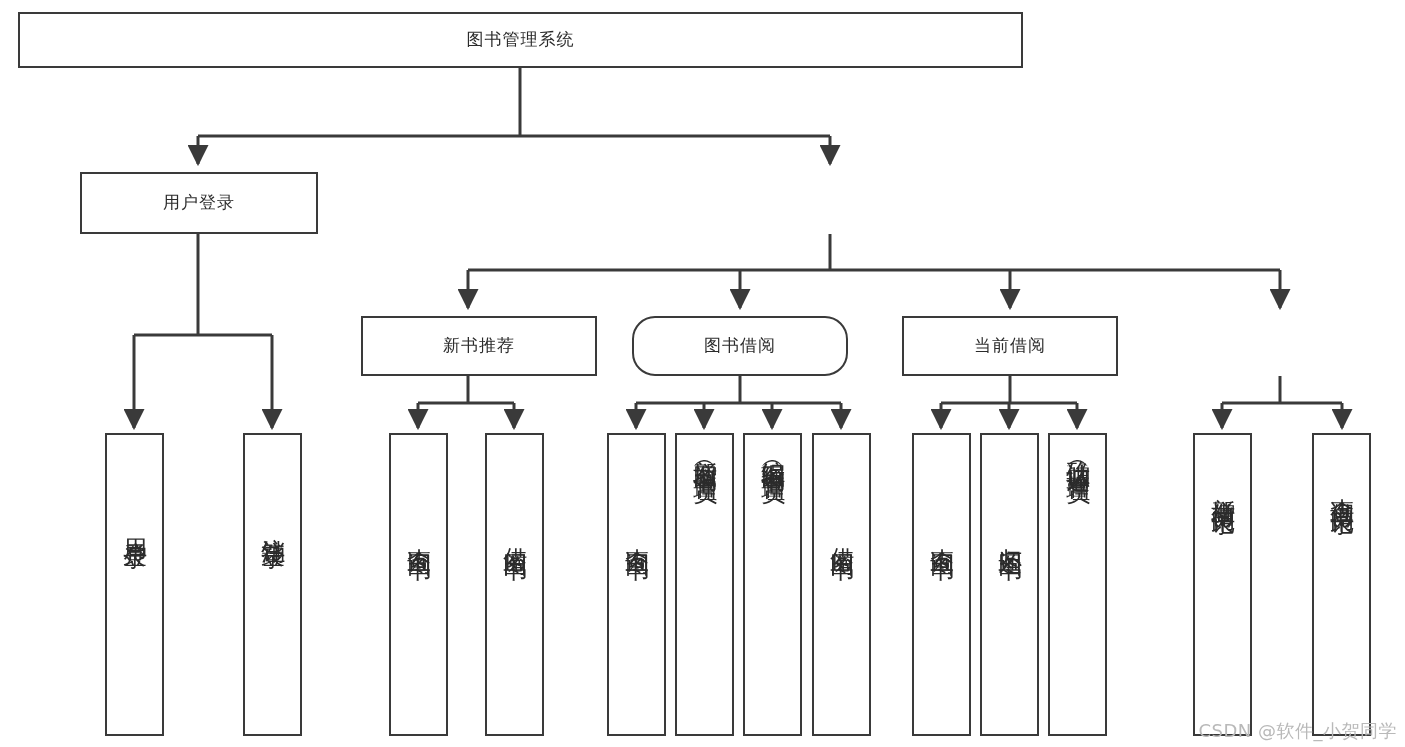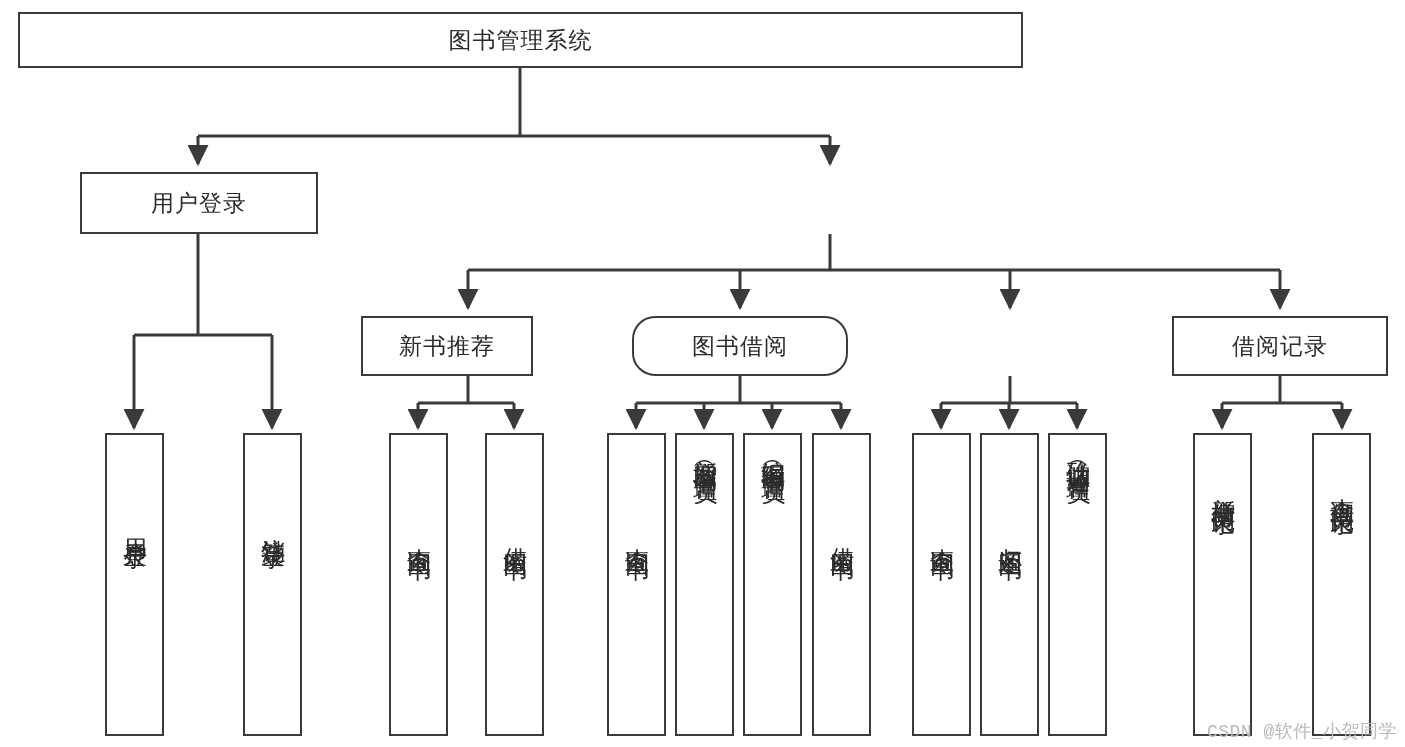--- a/index.html
+++ b/index.html
@@ -29,21 +29,21 @@
     position: absolute;
     box-sizing: border-box;
     background: #ffffff;
     border: 2px solid #3a3a3a;
     display: flex;
     align-items: center;
     justify-content: center;
     color: #2b2b2b;
   }
   .node.horiz .label {
-    font-size: 23px;
+    font-size: 17px;
     line-height: 1.25;
     letter-spacing: 1px;
     white-space: nowrap;
   }
   .node.vert {
     align-items: flex-start;
     justify-content: center;
     padding-top: 6px;
   }
   .node.vert .label {
@@ -64,21 +64,20 @@
     margin-top: 38px;
   }
   .watermark {
     position: absolute;
     right: 8px;
     bottom: 4px;
     font-size: 18px;
     color: #b9b9b9;
     letter-spacing: 0.5px;
     white-space: nowrap;
-    font-family: Liberation Mono, monospace;
   }
 </style>
 </head>
 <body>
 
 <div id="canvas">
 
   <svg class="edges" viewBox="0 0 1405 747">
     <defs>
       <marker id="arrow" viewBox="0 0 10 10" refX="9" refY="5" markerWidth="7" markerHeight="7" orient="auto-start-reverse">
@@ -130,28 +129,28 @@
   </svg>
 
   <div class="node horiz" style="left:18px; top:12px; width:1005px; height:56px;">
     <span class="label">图书管理系统</span>
   </div>
 
   <div class="node horiz" style="left:80px; top:172px; width:238px; height:62px;">
     <span class="label">用户登录</span>
   </div>
 
-  <div class="node horiz" style="left:361px; top:316px; width:172px; height:60px;">
+  <div class="node horiz" style="left:361px; top:316px; width:236px; height:60px;">
     <span class="label">新书推荐</span>
   </div>
   <div class="node horiz" style="left:632px; top:316px; width:216px; height:60px;border-radius:23px;">
     <span class="label">图书借阅</span>
   </div>
-  <div class="node horiz" style="left:1172px; top:316px; width:216px; height:60px;">
-    <span class="label">借阅记录</span>
+  <div class="node horiz" style="left:902px; top:316px; width:216px; height:60px;">
+    <span class="label">当前借阅</span>
   </div>
 
   <div class="node vert mid" style="left:105px; top:433px; width:59px; height:303px;">
     <span class="label">用户登录</span>
   </div>
   <div class="node vert mid" style="left:243px; top:433px; width:59px; height:303px;">
     <span class="label">注销登录</span>
   </div>
 
   <div class="node vert mid2" style="left:389px; top:433px; width:59px; height:303px;">

